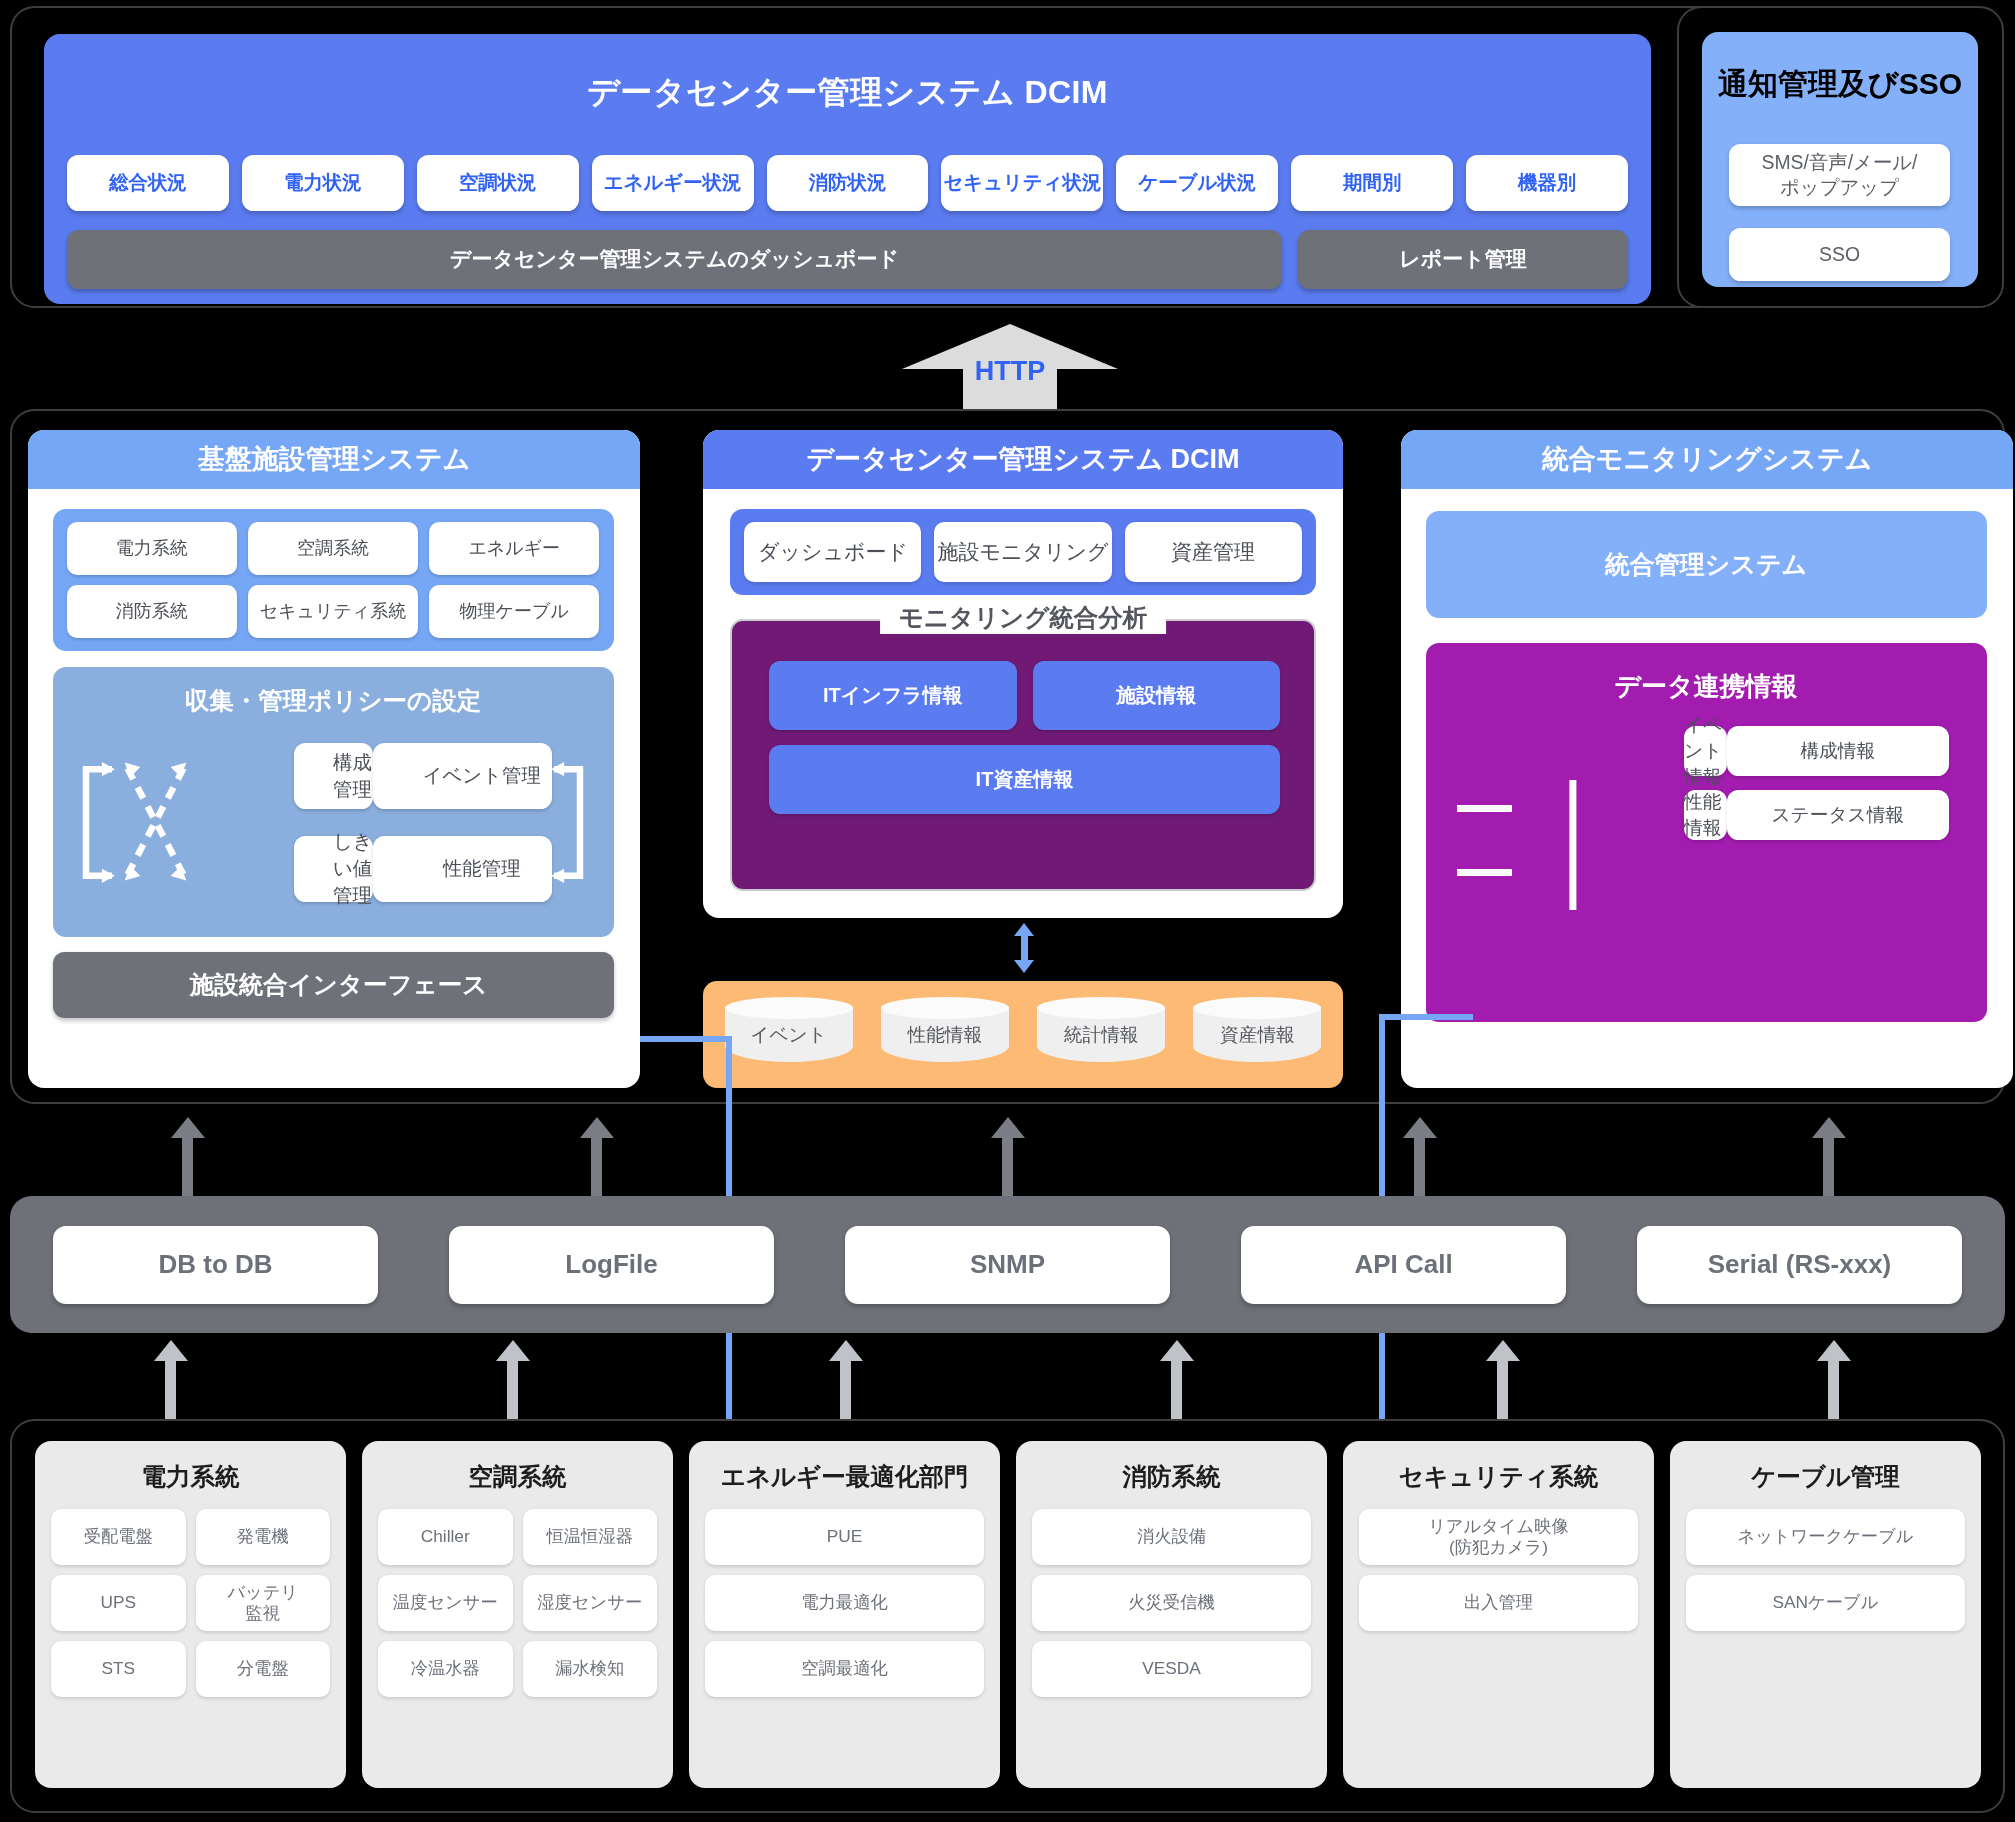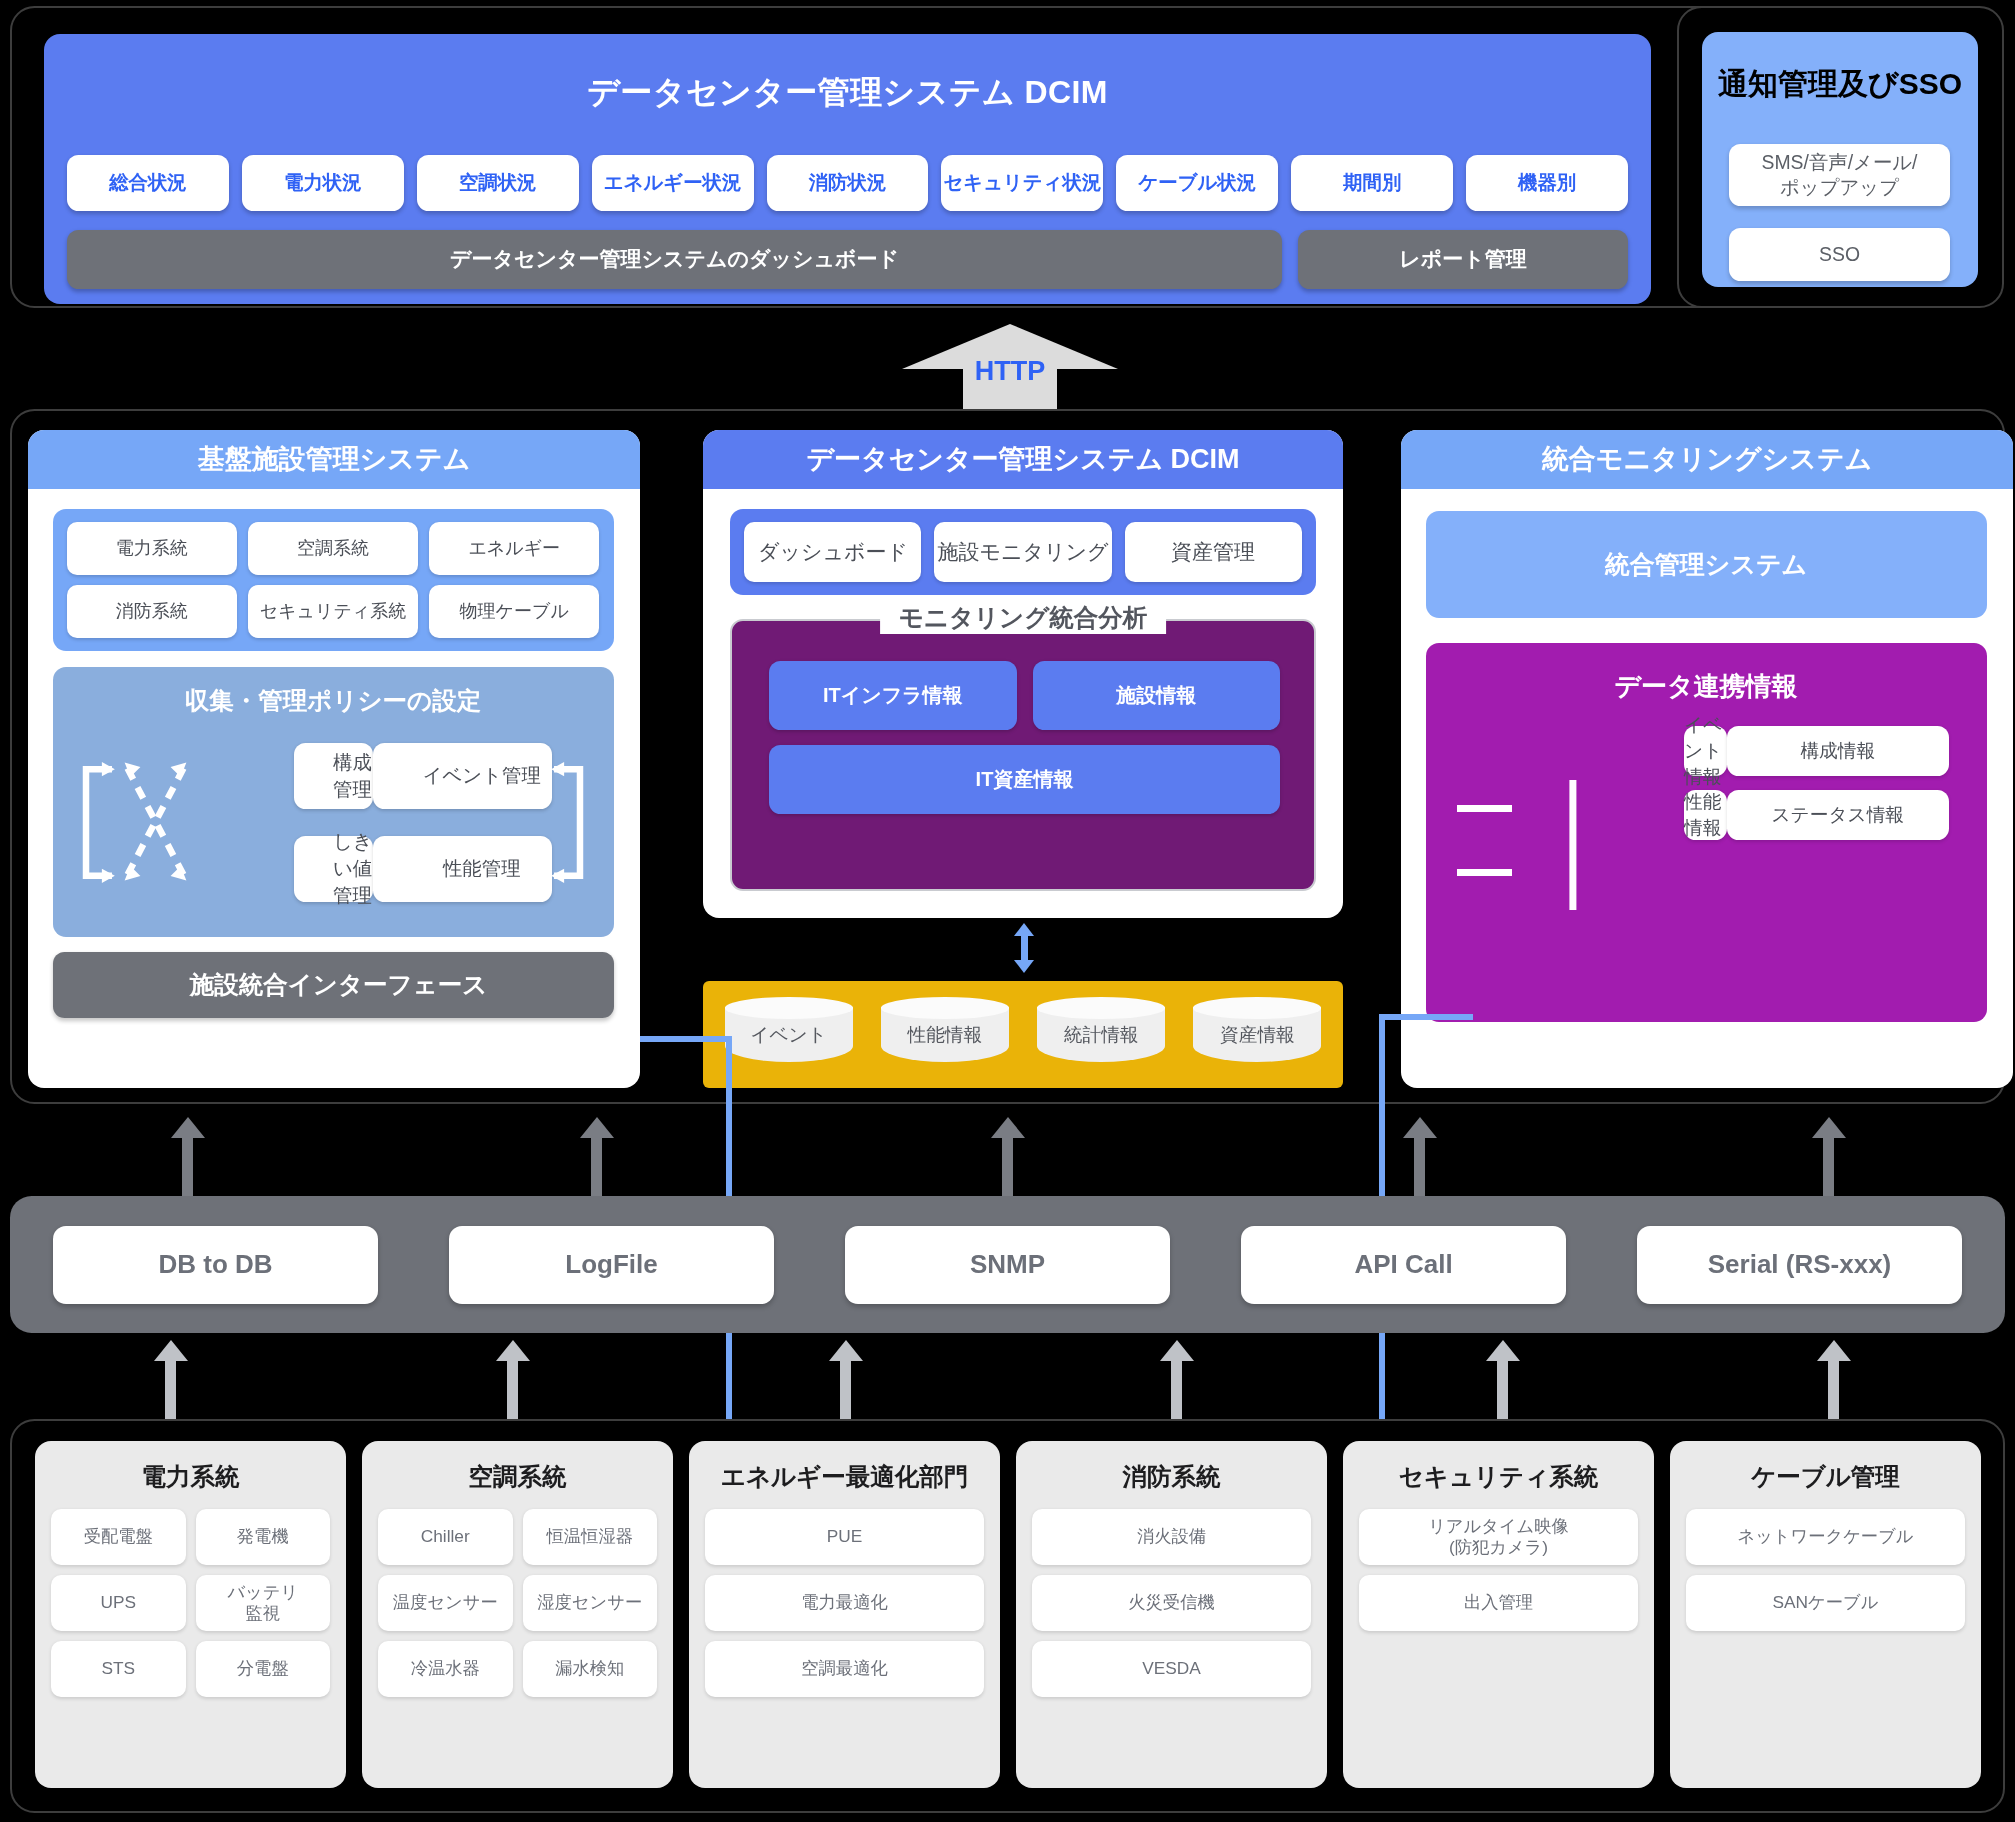--- a/index.html
+++ b/index.html
@@ -162,21 +162,21 @@
   .dbl-arrow .bar{position:absolute;left:6.5px;top:11.5px;width:7.2px;height:27px;background:#76a7f7;}
   .dbl-arrow .up{position:absolute;left:0;top:0;width:0;height:0;
     border-left:10px solid transparent;border-right:10px solid transparent;
     border-bottom:13px solid #76a7f7;}
   .dbl-arrow .dn{position:absolute;left:0;bottom:0;width:0;height:0;
     border-left:10px solid transparent;border-right:10px solid transparent;
     border-top:13px solid #76a7f7;}
 
   .dstore{
     position:absolute;left:691px;top:570px;width:640px;height:107px;
-    background:#eab308;border-radius:6px;display:flex;align-items:center;
+    background:#fdba74;border-radius:14px;display:flex;align-items:center;
     justify-content:space-between;padding:0 21.6px;
   }
   .cyl{position:relative;width:128px;height:75px;}
   .cyl .body{
     position:absolute;left:0;top:10px;width:128px;height:55px;background:#efefef;
     border-radius:0 0 64px 64px/0 0 16px 16px;
   }
   .cyl .top{
     position:absolute;left:0;top:0;width:128px;height:21.6px;background:#fbfbfb;
     border-radius:50%;

